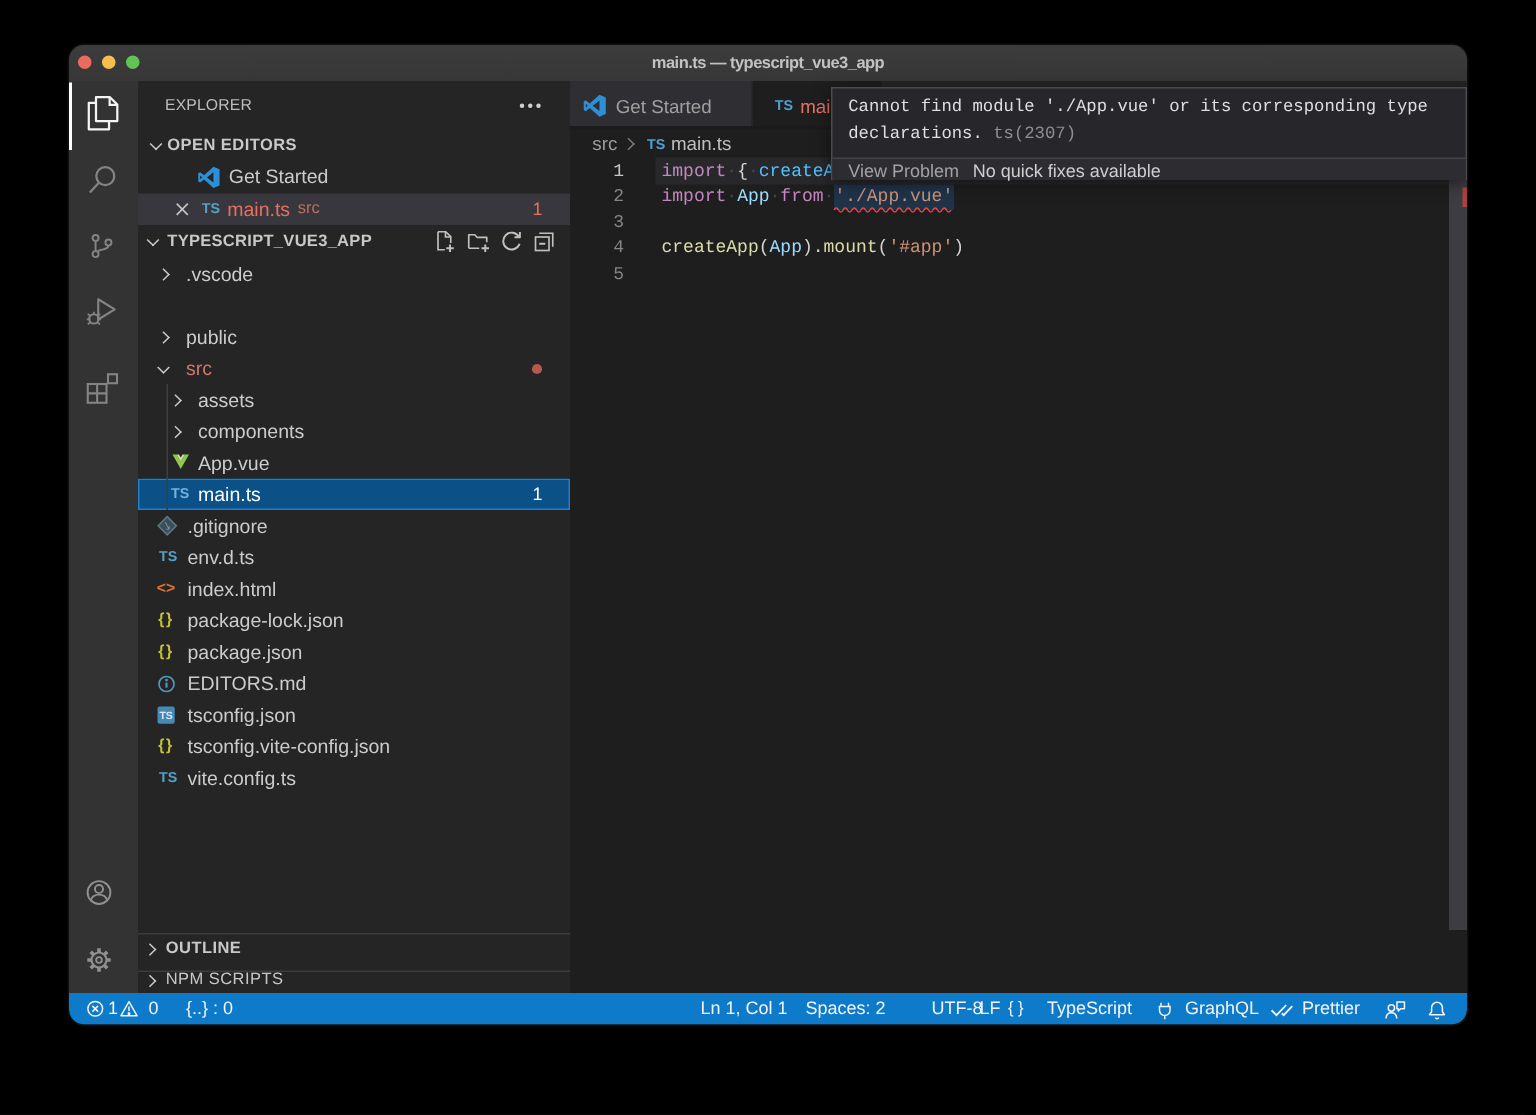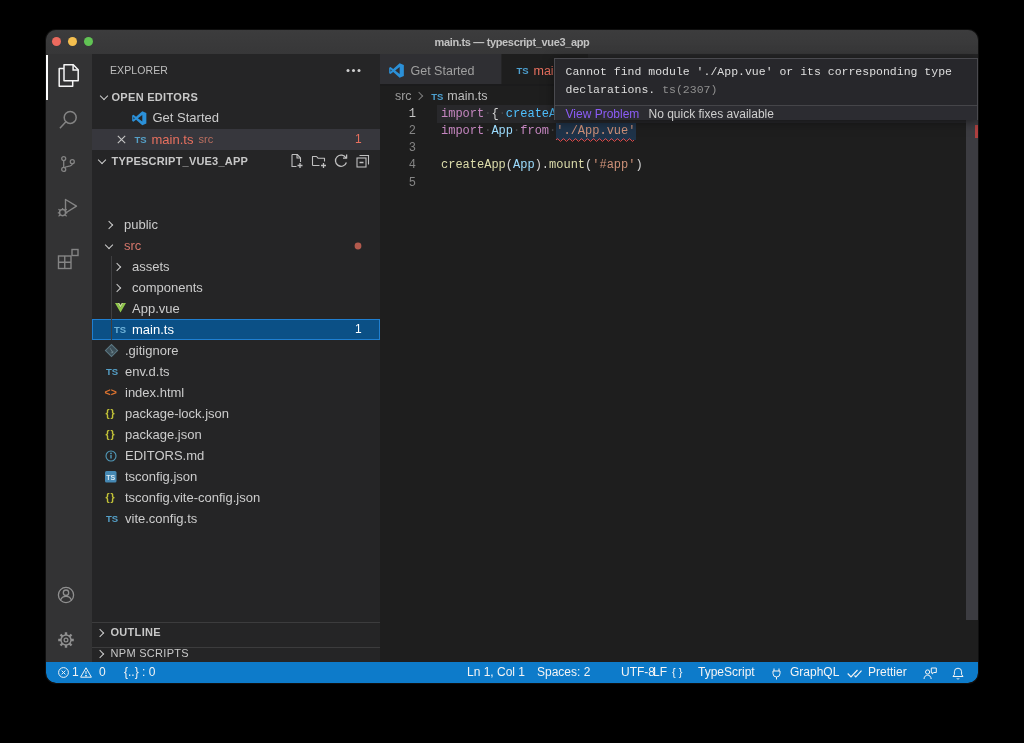--- a/index.html
+++ b/index.html
@@ -123,20 +123,24 @@
 <svg class="a" style="left:287px;top:122.5px" width="16" height="16" viewBox="0 0 16 16" fill="none" stroke="#c0c0c0" stroke-width="1.3">
 <path d="M13.4 9.5 A5.6 5.6 0 1 1 13 5"></path>
       <path d="M13.6 1.6 v3.6 h-3.6" stroke-linejoin="round"></path>
 </svg>
 <svg class="a" style="left:309px;top:122.5px" width="16" height="16" viewBox="0 0 16 16" fill="none" stroke="#c0c0c0" stroke-width="1.1">
 <path d="M4.5 2.5 h9 v9"></path>
       <rect x="2" y="5" width="9" height="9"></rect>
       <path d="M4.5 9.5 h4" stroke-width="1.3"></path>
 </svg>
 
+<div class="row" style="top:141.5px">
+      <div class="chev cr" style="left:13.5px;top:8px"></div>
+      <span class="rt" style="left:32px">.vscode</span>
+    </div>
 <div class="row" style="top:183.6px">
       <div class="chev cr" style="left:13.5px;top:8px"></div>
       <span class="rt" style="left:32px">public</span>
     </div>
 <div class="row" style="top:204.7px">
       <div class="chev cd" style="left:13.5px;top:7px"></div>
       <span class="rt" style="left:32px;color:#d4766b">src</span>
       <svg class="rt" style="left:262px;top:7px" width="8" height="8">
         <circle cx="4" cy="4" r="3.4" fill="#b35a4d"></circle>
       </svg>
@@ -246,21 +250,21 @@
 </svg>
 
 <div class="a" style="left:920px;top:77px;width:12px;height:513px;background:#3c3c41"></div>
 <div class="a" style="left:928.5px;top:95px;width:3.5px;height:12.5px;background:#ad4040"></div>
 
 <div class="a" style="left:508px;top:28px;width:424px;height:62px;background:#27272b;border:1px solid #4a4a4f;box-sizing:border-box;box-shadow:0 2px 10px rgba(0,0,0,.5);z-index:5">
   <div class="a mono" style="left:10.5px;top:4px;font-size:11.5px;line-height:18px;color:#dedede;white-space:pre">Cannot find module './App.vue' or its corresponding type
 declarations. <span style="color:#8f8f8f">ts(2307)</span></div>
   <div class="a" style="left:0;top:45.5px;width:422px;height:1px;background:#454549"></div>
   <div class="a" style="left:0;top:46.5px;width:422px;height:14.5px;background:#2c2c31"></div>
-  <div class="a" style="left:10.5px;top:47.5px;font-size:12px;color:#8b5cf6">View Problem</div>
+  <div class="a" style="left:10.5px;top:47.5px;font-size:12px;color:#a3a3a3">View Problem</div>
   <div class="a" style="left:93.5px;top:47.5px;font-size:12px;color:#cfcfcf">No quick fixes available</div>
 </div>
 
 <svg class="a" style="left:12px;top:637px;z-index:2" width="11" height="11" viewBox="0 0 11 11" fill="none" stroke="#f4f4f4" stroke-width="1">
       <circle cx="5.5" cy="5.5" r="4.9"></circle>
       <path d="M3.6 3.6 l3.8 3.8 M7.4 3.6 l-3.8 3.8"></path>
     </svg>
 <div class="st" style="left:26px">1</div>
 <svg class="a" style="left:34px;top:637px;z-index:2" width="12" height="11" viewBox="0 0 12 11" fill="none" stroke="#f4f4f4" stroke-width="1">
       <path d="M6 .8 L11.4 10.2 H.6 Z" stroke-linejoin="round"></path>

